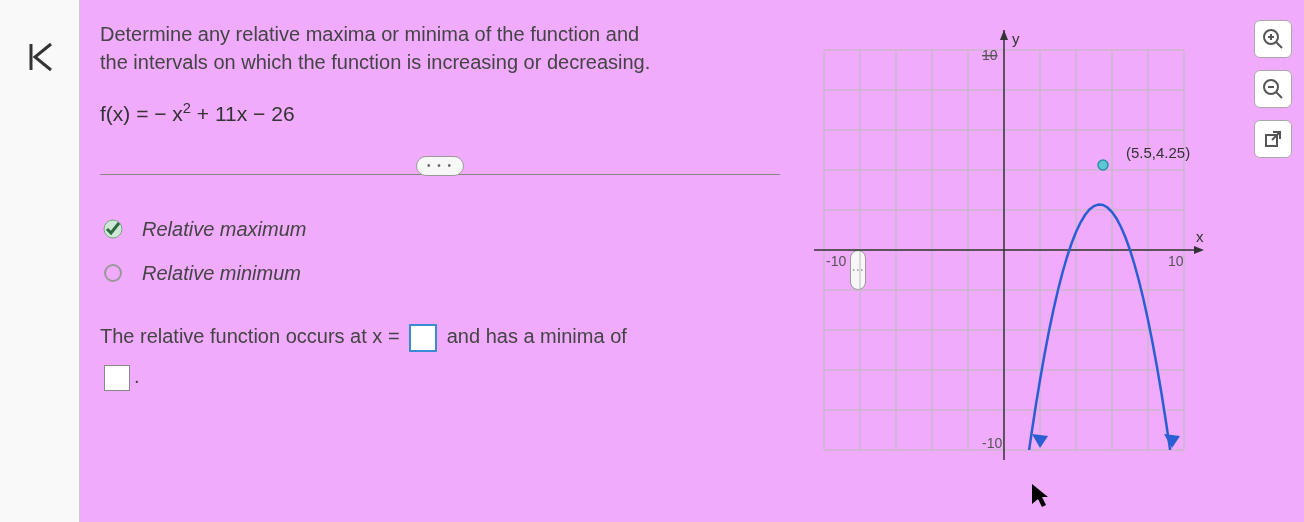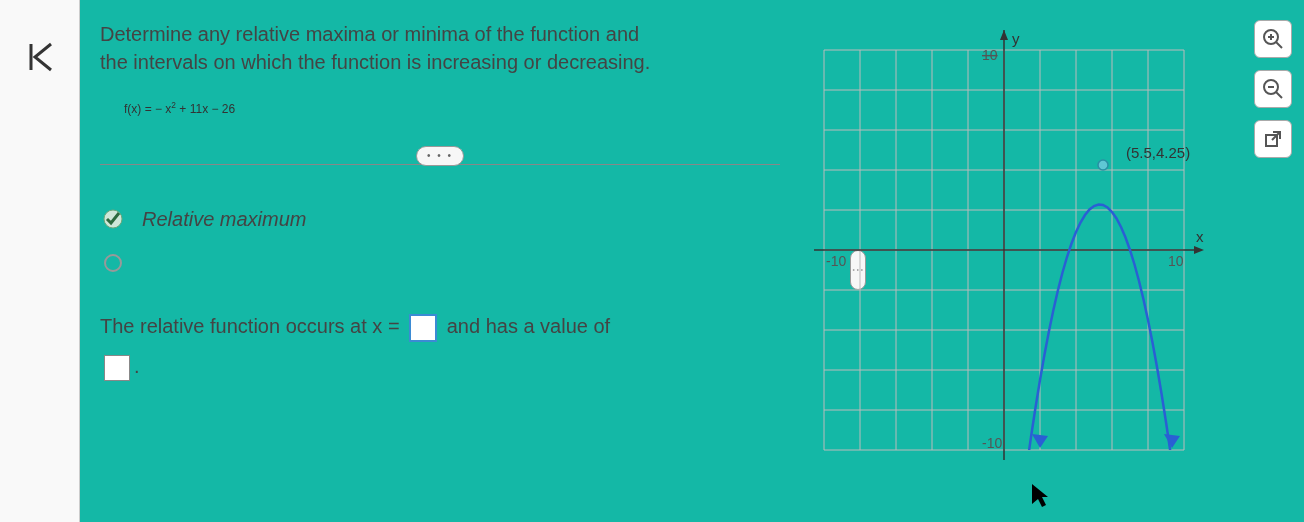--- a/index.html
+++ b/index.html
@@ -26,33 +26,32 @@
     position: absolute;
     top: 40px;
     left: 50%;
     transform: translateX(-50%);
     color: #333;
   }
   .content {
     flex: 1;
     padding: 20px 30px 20px 20px;
     position: relative;
-    background: #14b8a6;
+    background: #f0abfc;
   }
   .problem-text {
     font-size: 20px;
     color: #444;
     line-height: 1.4;
     max-width: 560px;
   }
   .formula {
-    font-size: 12px;
+    font-size: 21px;
     color: #333;
     margin-top: 24px;
-    margin-left: 24px;
   }
   .divider-row {
     margin-top: 30px;
     position: relative;
     height: 20px;
     width: 680px;
   }
   .hr-line {
     border: none;
     border-top: 1px solid #888;
@@ -199,25 +198,26 @@
           </svg>
         </span>
         <span>Relative maximum</span>
       </div>
       <div class="opt-row">
         <span class="opt-icon">
           <svg width="20" height="20" viewBox="0 0 20 20">
             <circle cx="10" cy="10" r="8" fill="none" stroke="#999" stroke-width="2"></circle>
           </svg>
         </span>
+        <span>Relative minimum</span>
       </div>
     </div>
 
     <div class="fill-stmt">
-      <span>The relative function occurs at x = </span><span class="input-box"></span><span> and has a value of</span><br>
+      <span>The relative function occurs at x = </span><span class="input-box"></span><span> and has a minima of</span><br>
       <span class="input-box plain"></span><span>.</span>
     </div>
 
     <div class="v-handle">⋮</div>
 
     <div class="graph-panel">
       <svg width="400" height="440" viewBox="0 0 400 440">
 
         <g stroke="#bbb" stroke-width="1">
 

